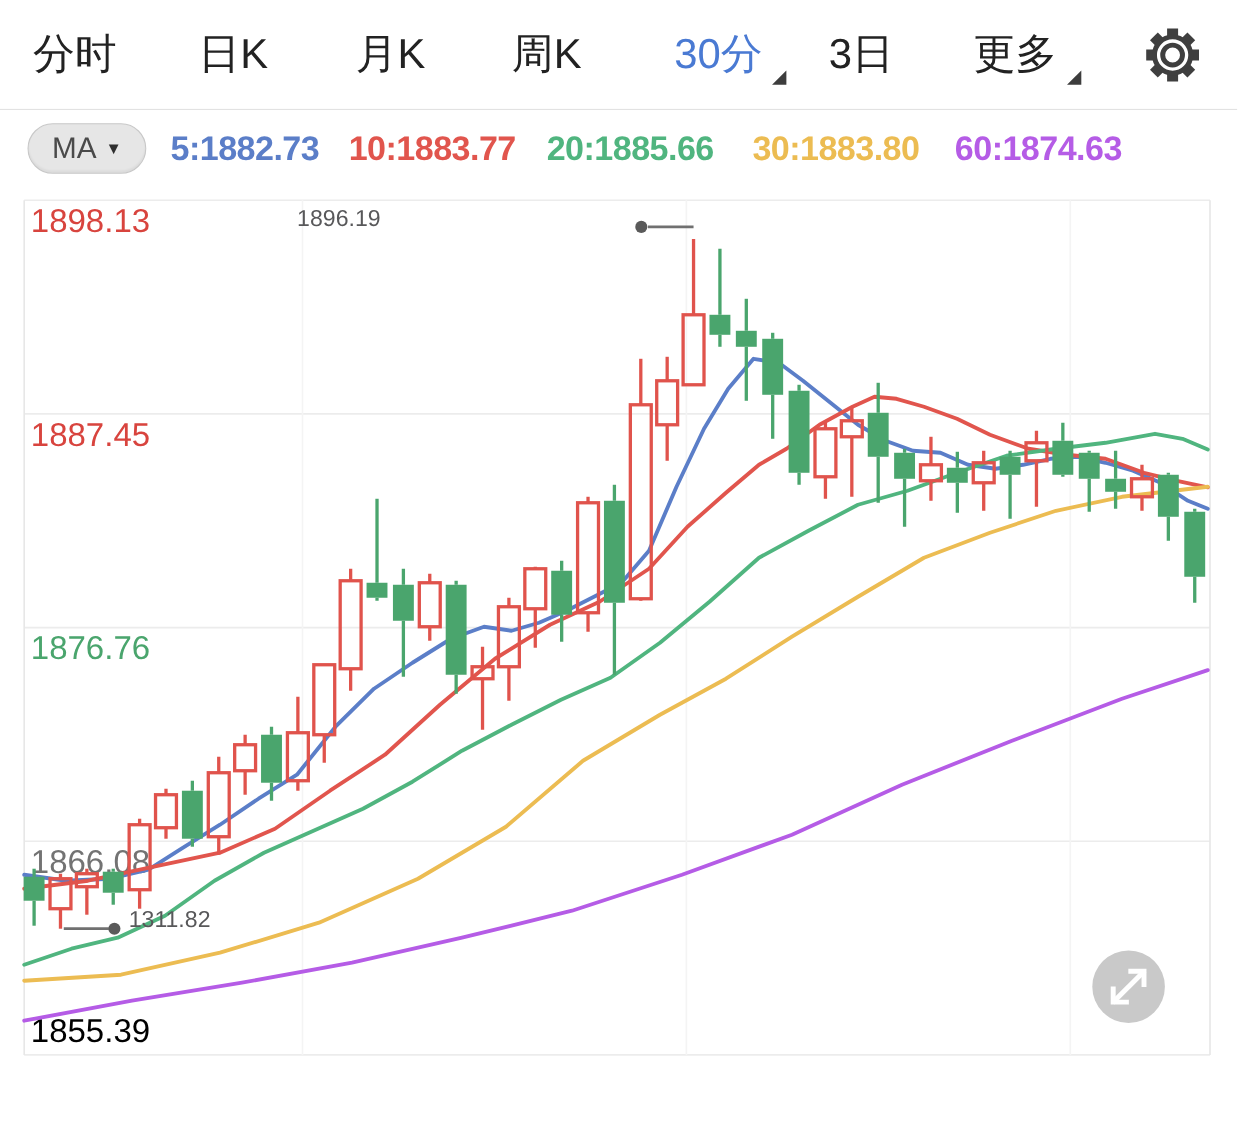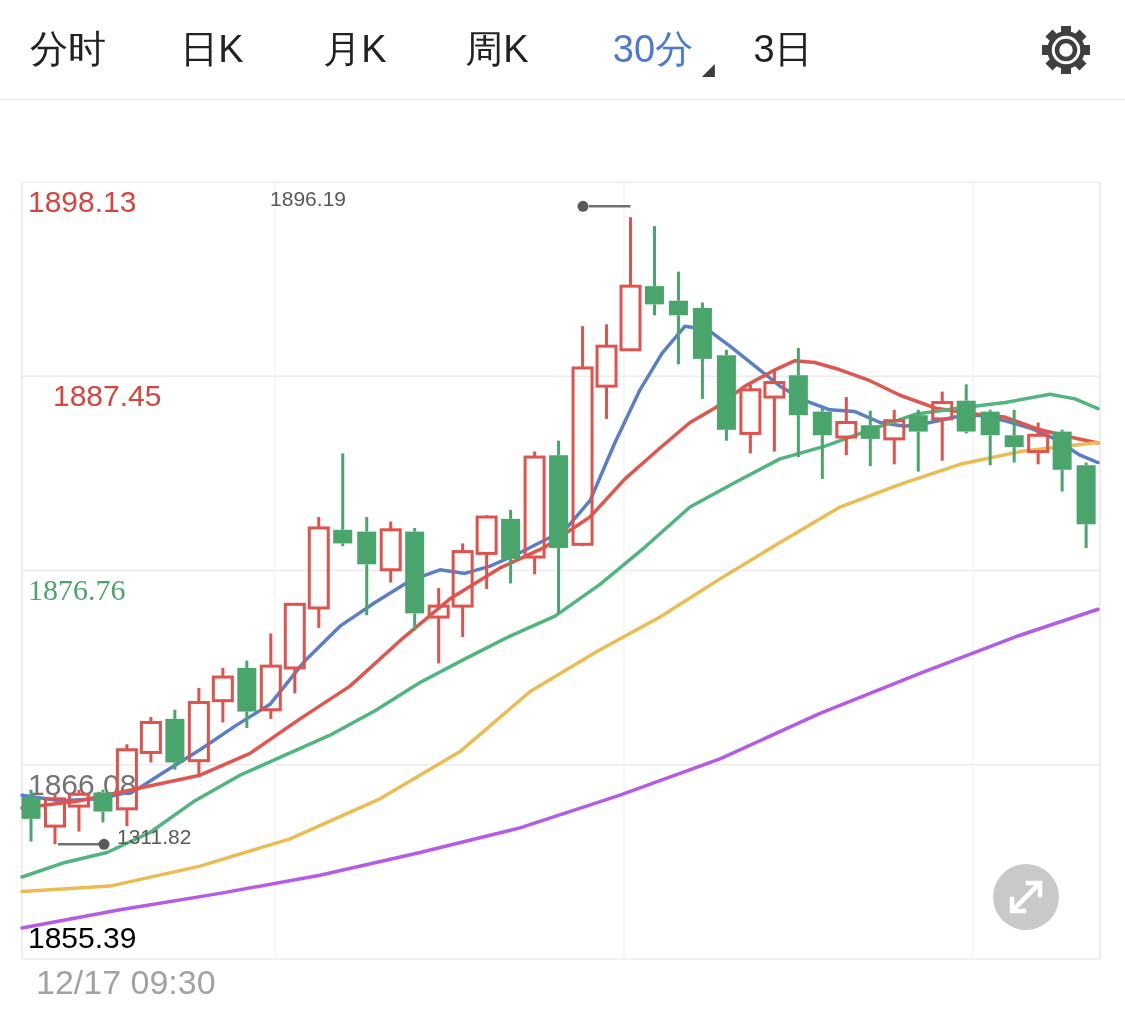--- a/index.html
+++ b/index.html
@@ -50,45 +50,60 @@
     <div class="tab" style="left:355px">
         <span>月K</span>
       </div>
     <div class="tab active" style="left:653px">
         <span>30分</span>
         <i class="caret"></i>
       </div>
     <div class="tab" style="left:783px">
         <span>3日</span>
       </div>
+    <div class="tab" style="left:923px">
+        <span>更多</span>
+        <i class="caret"></i>
+      </div>
     <div class="gear" style="left:1066px">
       <svg width="66" height="66" viewBox="0 0 66 66">
         <g transform="translate(33,33)" stroke="#3f3f3f" fill="none">
           <g stroke-width="10">
             <line x1="0" y1="-16" x2="0" y2="-24"></line>
               <line x1="0" y1="16" x2="0" y2="24"></line>
             <line x1="-16" y1="0" x2="-24" y2="0"></line>
               <line x1="16" y1="0" x2="24" y2="0"></line>
             <line x1="-11.3" y1="-11.3" x2="-17" y2="-17"></line>
               <line x1="11.3" y1="11.3" x2="17" y2="17"></line>
             <line x1="-11.3" y1="11.3" x2="-17" y2="17"></line>
               <line x1="11.3" y1="-11.3" x2="17" y2="-17"></line>
           </g>
           <circle r="16.5" stroke-width="4.5" fill="#fff"></circle>
           <circle r="9" stroke-width="4.5"></circle>
         </g>
       </svg>
     </div>
   </div>
 
+  <div class="ma-row">
+    <div class="ma-pill">
+      <span>MA</span>
+      <span class="pill-caret">▼</span>
+    </div>
+    <span class="ma-ind" style="left: 155px; color: rgb(91, 126, 200);">5:1882.73</span>
+    <span class="ma-ind" style="left: 317px; color: rgb(225, 85, 77);">10:1883.77</span>
+    <span class="ma-ind" style="left: 497px; color: rgb(80, 181, 127);">20:1885.66</span>
+    <span class="ma-ind" style="left: 684px; color: rgb(236, 188, 82);">30:1883.80</span>
+    <span class="ma-ind" style="left: 868px; color: rgb(181, 92, 230);">60:1874.63</span>
+  </div>
 
   <div class="chart-wrap">
     <div class="price-label" style="left: 28px; top: 15px; color: rgb(216, 68, 62);">1898.13</div>
-    <div class="price-label" style="left: 28px; top: 209px; color: rgb(216, 68, 62); margin-left: 25px;">1887.45</div>
-    <div class="price-label" style="left: 28px; top: 403px; color: rgb(74, 165, 109); font-family: Liberation Serif, serif;">1876.76</div>
+    <div class="price-label" style="left: 28px; top: 209px; color: rgb(216, 68, 62);">1887.45</div>
+    <div class="price-label" style="left: 28px; top: 403px; color: rgb(74, 165, 109);">1876.76</div>
     <div class="price-label" style="left: 28px; top: 598px; color: #737373;">1866.08</div>
     <div class="price-label" style="left: 28px; top: 751px; color: #000000;">1855.39</div>
 
     <svg id="chart-svg" width="1125" height="853" viewBox="0 170 1125 853">
         <line x1="22" y1="182" x2="1100" y2="182" stroke="#ececec" stroke-width="1.5"></line>
         <line x1="22" y1="376.25" x2="1100" y2="376.25" stroke="#ececec" stroke-width="1.5"></line>
         <line x1="22" y1="570.5" x2="1100" y2="570.5" stroke="#ececec" stroke-width="1.5"></line>
         <line x1="22" y1="764.75" x2="1100" y2="764.75" stroke="#ececec" stroke-width="1.5"></line>
         <line x1="22" y1="959" x2="1100" y2="959" stroke="#ececec" stroke-width="1.5"></line>
         <line x1="275" y1="182" x2="275" y2="959" stroke="#f4f4f4" stroke-width="1.5"></line>
@@ -236,21 +251,20 @@
         <rect x="1076.6200000000001" y="465.2395882077706" width="19" height="59.08399625643432" fill="#4aa56d"></rect>
         <line x1="589" y1="206.26860084230327" x2="630.5" y2="206.26860084230327" stroke="#707070" stroke-width="2.5"></line>
         <circle cx="583" cy="206.26860084230327" r="5.5" fill="#5a5a5a"></circle>
         <line x1="57.980000000000004" y1="844.2861488067394" x2="99" y2="844.2861488067394" stroke="#707070" stroke-width="2.5"></line>
         <circle cx="104" cy="844.2861488067394" r="5.5" fill="#5a5a5a"></circle>
       </svg>
 
     <div class="anno" style="right:549px;top:17px">1896.19</div>
     <div class="anno" style="left:117px;top:655px">1311.82</div>
 
-    <div class="x-label" style="left:36px;top:793px">12/17 09:30</div>
 
     <div class="expand-btn">
       <svg width="66" height="66" viewBox="0 0 66 66">
         <g stroke="#ffffff" stroke-width="4.5" fill="none" stroke-linecap="square">
           <line x1="20" y1="46" x2="46" y2="20"></line>
           <path d="M35,19 L47,19 L47,31"></path>
           <path d="M31,47 L19,47 L19,35"></path>
         </g>
       </svg>
     </div>

